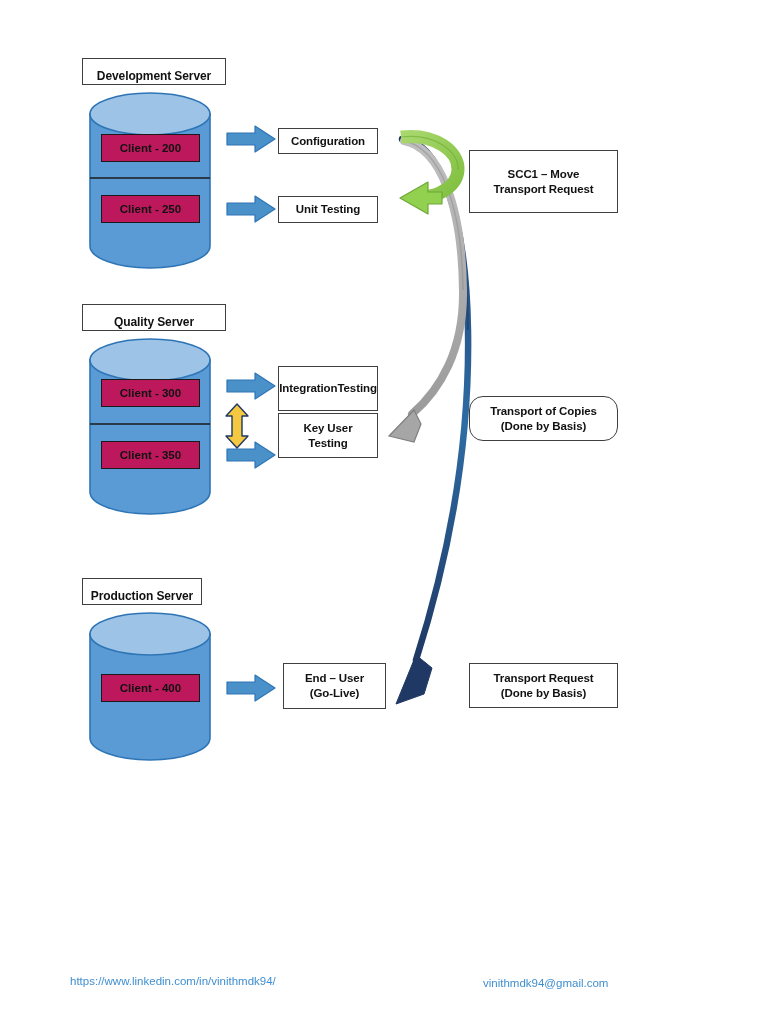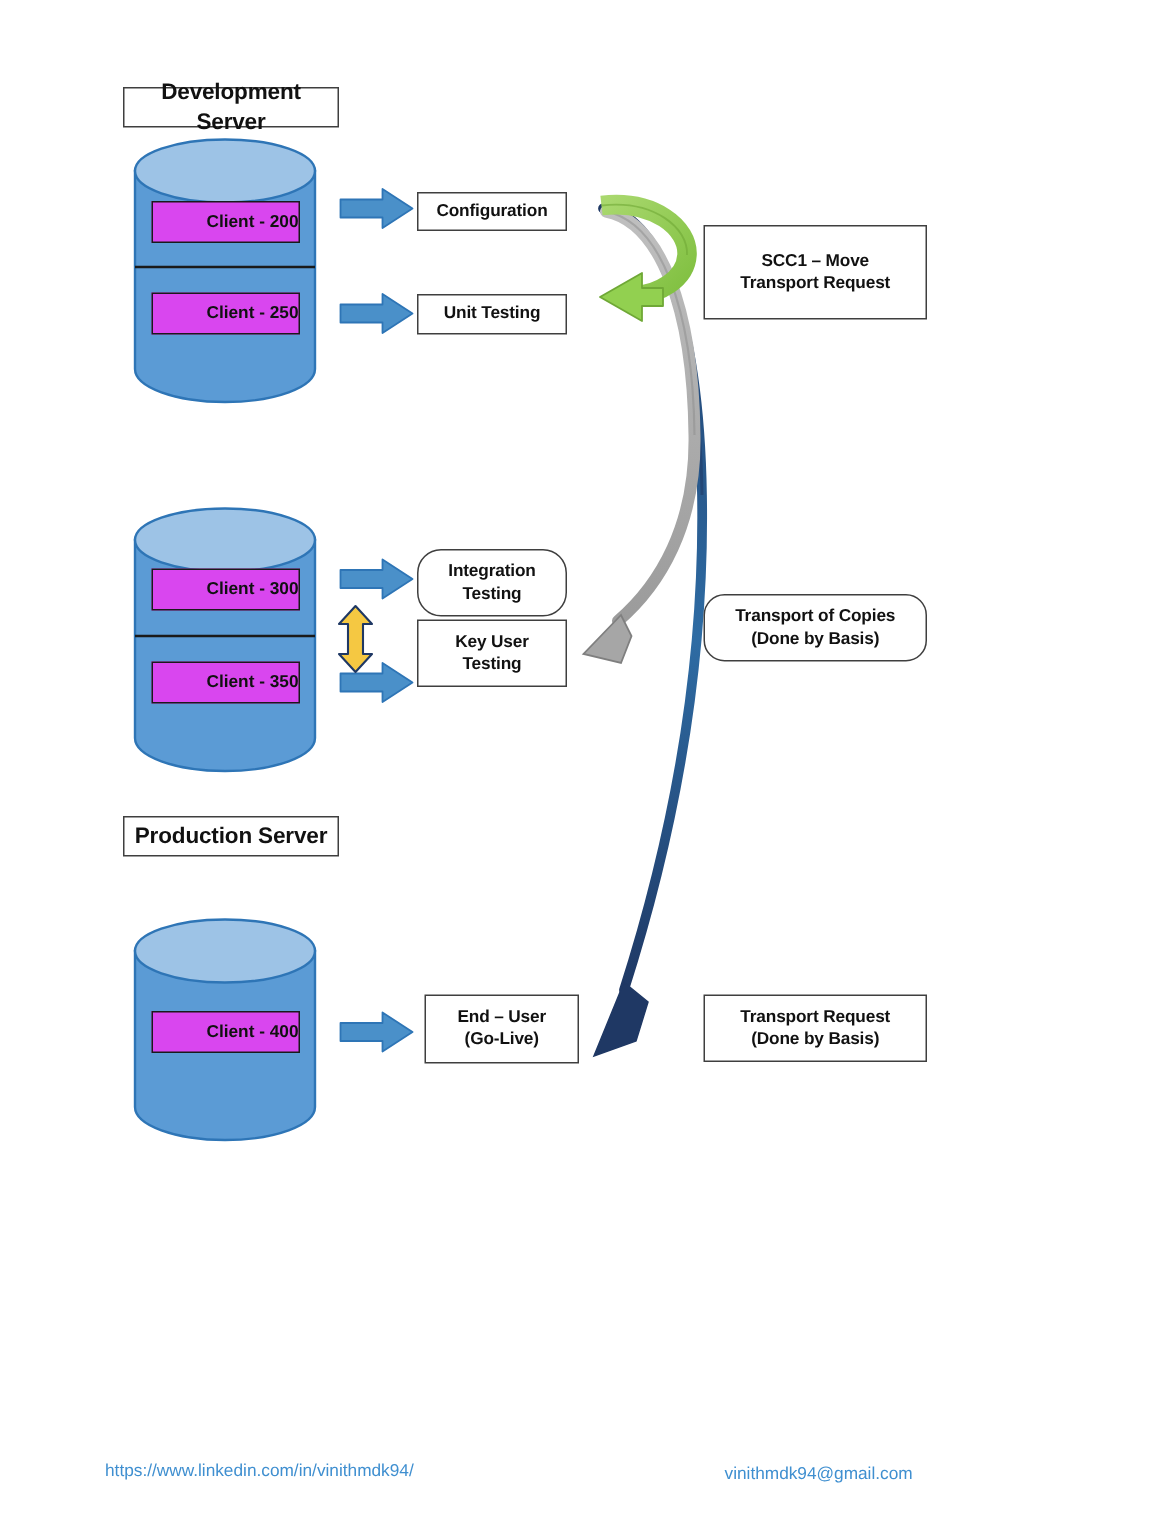--- a/index.html
+++ b/index.html
@@ -33,34 +33,34 @@
     border: 1.6px solid #3f3f3f;
     display: flex;
     align-items: center;
     justify-content: center;
     text-align: center;
     font-weight: bold;
     color: #111111;
     line-height: 1.28;
     letter-spacing: -0.1px;
   }
-  .label-box.server-title { font-size: 15px; }
+  .label-box.server-title { font-size: 12px; align-items: flex-end; }
   .label-box.stage        { font-size: 11.5px; }
   .label-box.note         { font-size: 11.5px; }
   .label-box .l2 { display: block; }
 
   
   .client-chip {
     position: absolute;
     box-sizing: border-box;
-    background: #d946ef;
+    background: #be185d;
     border: 1.6px solid #1a1a1a;
     display: flex;
     align-items: center;
-    justify-content: flex-end;
+    justify-content: center;
     font-size: 11.5px;
     font-weight: bold;
     color: #111111;
     z-index: 4;
   }
 
   
   .cyl { position: absolute; }
   .cyl svg { display: block; overflow: visible; }
 
@@ -160,20 +160,23 @@
   </div>
   <div class="label-box stage" style="left:278px; top:196px; width:100px; height:27px;">
     <span>Unit Testing</span>
   </div>
 
   <div class="label-box note" style="left:469px; top:150px; width:149px; height:63px; flex-direction:column;">
     <span>SCC1 – Move</span>
     <span class="l2">Transport Request</span>
   </div>
 
+  <div class="label-box server-title" style="left:82px; top:304px; width:144px; height:27px;">
+    <span>Quality Server</span>
+  </div>
 
   <div class="cyl" style="left:88px; top:338px; width:124px; height:176px;">
     <svg width="124" height="176" viewBox="0 0 124 176" xmlns="http://www.w3.org/2000/svg">
       <path d="M 2,22 L 2,154 A 60,22 0 0 0 122,154 L 122,22 Z" fill="#5B9BD5" stroke="#2E75B6" stroke-width="1.6"></path>
       <ellipse cx="62" cy="22" rx="60" ry="21" fill="#9DC3E6" stroke="#2E75B6" stroke-width="1.6"></ellipse>
       <line x1="2" y1="86" x2="122" y2="86" stroke="#1a1a1a" stroke-width="1.6"></line>
     </svg>
   </div>
 
   <div class="client-chip" style="left:101px; top:379px; width:99px; height:28px;">
@@ -193,35 +196,35 @@
       <path d="M 1,9 L 29,9 L 29,2 L 49,15 L 29,28 L 29,21 L 1,21 Z" fill="#4A90C9" stroke="#2E75B6" stroke-width="1.2" stroke-linejoin="round"></path>
     </svg>
   </div>
 
   <div class="node" style="left:224px; top:403px; width:26px; height:46px; z-index:5;">
     <svg width="26" height="46" viewBox="0 0 26 46" xmlns="http://www.w3.org/2000/svg">
       <path d="M 13,1 L 24,13 L 18,13 L 18,33 L 24,33 L 13,45 L 2,33 L 8,33 L 8,13 L 2,13 Z" fill="#F5C842" stroke="#1F3864" stroke-width="1.4" stroke-linejoin="round"></path>
     </svg>
   </div>
 
-  <div class="label-box stage" style="left:278px; top:366px; width:100px; height:45px; flex-direction:column;border-radius:16px;">
+  <div class="label-box stage" style="left:278px; top:366px; width:100px; height:45px; flex-direction:row;">
     <span>Integration</span>
     <span class="l2">Testing</span>
   </div>
   <div class="label-box stage" style="left:278px; top:413px; width:100px; height:45px; flex-direction:column;">
     <span>Key User</span>
     <span class="l2">Testing</span>
   </div>
 
   <div class="label-box note" style="left:469px; top:396px; width:149px; height:45px; flex-direction:column;border-radius:14px;">
     <span>Transport of Copies</span>
     <span class="l2">(Done by Basis)</span>
   </div>
 
-  <div class="label-box server-title" style="left:82px; top:544px; width:144px; height:27px;">
+  <div class="label-box server-title" style="left:82px; top:578px; width:120px; height:27px;">
     <span>Production Server</span>
   </div>
 
   <div class="cyl" style="left:88px; top:612px; width:124px; height:148px;">
     <svg width="124" height="148" viewBox="0 0 124 148" xmlns="http://www.w3.org/2000/svg">
       <path d="M 2,22 L 2,126 A 60,22 0 0 0 122,126 L 122,22 Z" fill="#5B9BD5" stroke="#2E75B6" stroke-width="1.6"></path>
       <ellipse cx="62" cy="22" rx="60" ry="21" fill="#9DC3E6" stroke="#2E75B6" stroke-width="1.6"></ellipse>
     </svg>
   </div>
 

